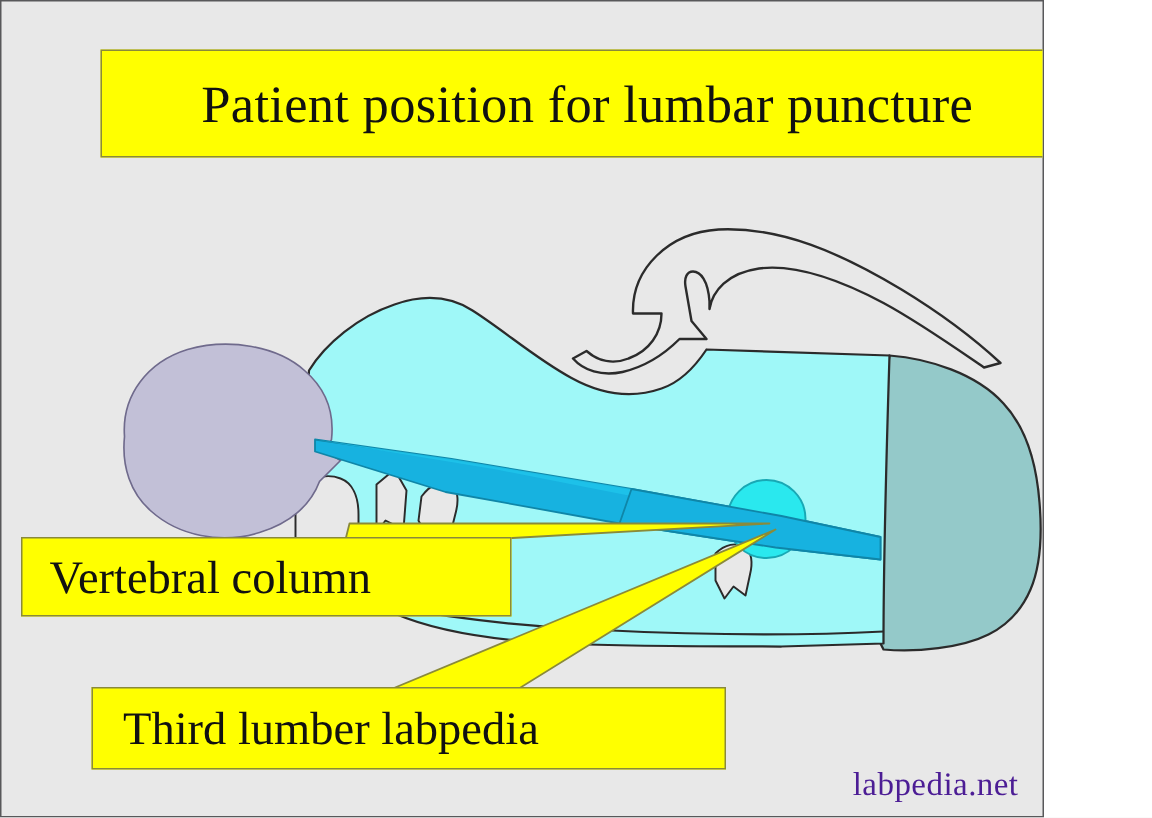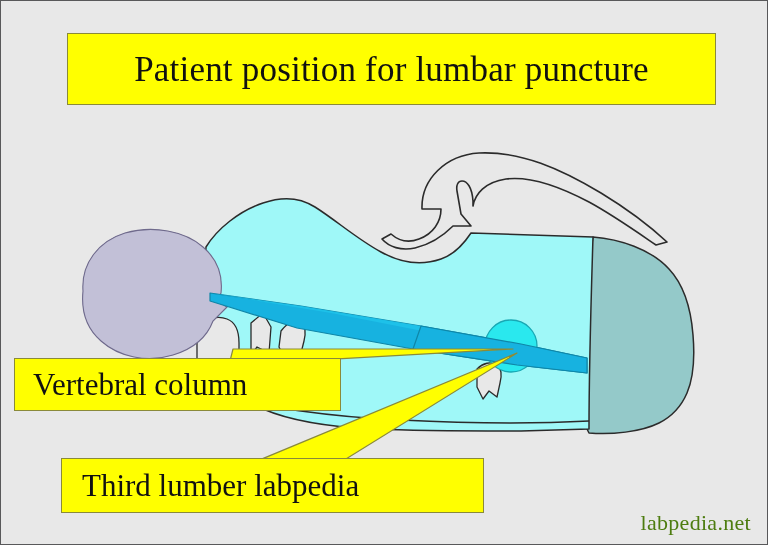--- a/index.html
+++ b/index.html
@@ -2,21 +2,21 @@
 <html><head>
 <meta charset="utf-8">
 <style>
   html, body {
     margin: 0;
     padding: 0;
     background: #ffffff;
   }
   #page {
     position: relative;
-    width: 768px;
+    width: 696px;
     height: 545px;
     background: #e8e8e8;
     box-sizing: border-box;
     border: 1px solid #58585a;
     overflow: hidden;
     font-family: "Liberation Serif", "DejaVu Serif", serif;
   }
   #figure {
     position: absolute;
     left: 0; top: 0;
@@ -62,21 +62,21 @@
     height: 55px;
     font-size: 31px;
     justify-content: flex-start;
     padding-left: 20px;
   }
   #watermark {
     position: absolute;
     right: 16px;
     bottom: 8px;
     font-size: 22px;
-    color: #4d7c0f;
+    color: #4c1d95;
     font-family: "Liberation Serif", "DejaVu Serif", serif;
     letter-spacing: 0.3px;
   }
 </style>
 </head>
 <body>
 
 <div id="page">
 
   <svg id="figure" viewBox="0 0 768 545" aria-hidden="true">

